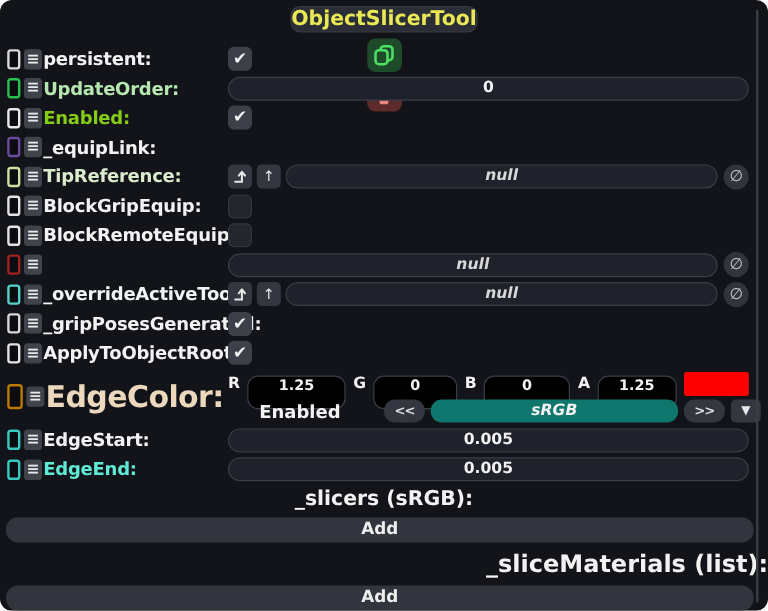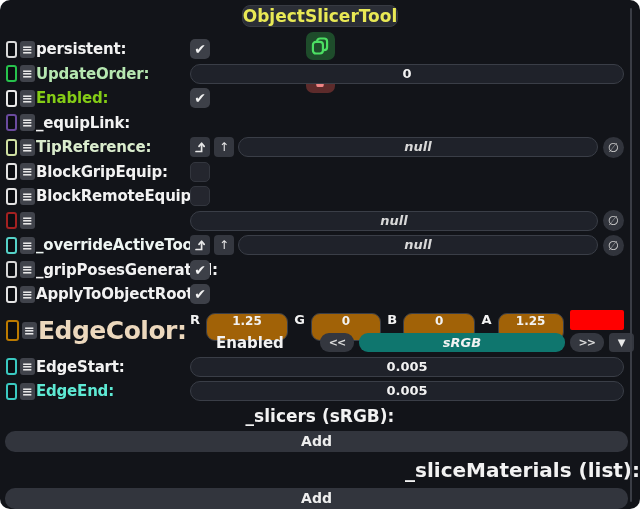--- a/index.html
+++ b/index.html
@@ -29,21 +29,21 @@
   .circ{width:21px;height:21px;background:#31343c;border:none;border-radius:50%;color:#c9c9c9;font-size:13px;line-height:19px;padding:0;margin-left:5px;cursor:pointer;flex:none;}
   
   .edgeblock{display:flex;align-items:center;margin:2px 6px 4px 6px;}
   .eleft{display:flex;align-items:center;width:184px;flex:none;}
   .eticon{width:13px;height:21px;border:2px solid #bb7a00;border-radius:3px;background:#0b0d11;flex:none;}
   .elabel{font-size:25px;font-weight:bold;white-space:nowrap;letter-spacing:-0.5px;}
   .eright{flex:1;min-width:0;}
   .chline{display:flex;align-items:center;justify-content:space-between;height:22px;margin-right:10px;}
   .chgroup{display:flex;align-items:center;}
   .chlab{color:#f2f2f2;font-size:13px;margin-right:6px;}
-  .chfield{height:28px;border-radius:9px;background:#a16207;border:1px solid #3a3e47;color:#f2f2f2;font-size:12px;text-align:center;line-height:15px;margin-top:15px;}
+  .chfield{height:28px;border-radius:9px;background:#000000;border:1px solid #3a3e47;color:#f2f2f2;font-size:12px;text-align:center;line-height:15px;margin-top:15px;}
   .w-r{width:82px;} .w-g{width:70px;} .w-b{width:72px;} .w-a{width:66px;}
   .swatch{width:54px;height:20px;border-radius:2px;flex:none;cursor:pointer;}
   .profline{display:flex;align-items:center;height:20px;margin:2px 0 0 0;}
   .proflab{color:#f2f2f2;font-size:15px;margin-left:26px;margin-right:36px;}
   .navbtn{height:19px;background:#34373f;border:none;border-radius:9px;color:#dcdcdc;font-size:11px;font-weight:bold;padding:0 9px;cursor:pointer;flex:none;letter-spacing:-1px;}
   .srgb{flex:1;height:19px;background:#0f766e;border-radius:9px;color:#f2f2f2;font-size:13px;text-align:center;line-height:19px;margin:0 5px;min-width:0;font-style:italic;}
   .ddbtn{width:25px;height:19px;background:#34373f;border:none;border-radius:4px;color:#e8e8e8;font-size:10px;padding:0;margin-left:5px;cursor:pointer;flex:none;}
   
   .listtitle{text-align:center;color:#f2f2f2;font-size:17px;font-weight:bold;margin:3px 0 5px 0;}
   .listtitle.big{font-size:20px;margin:5px 0 6px 12px;text-align:right;}

